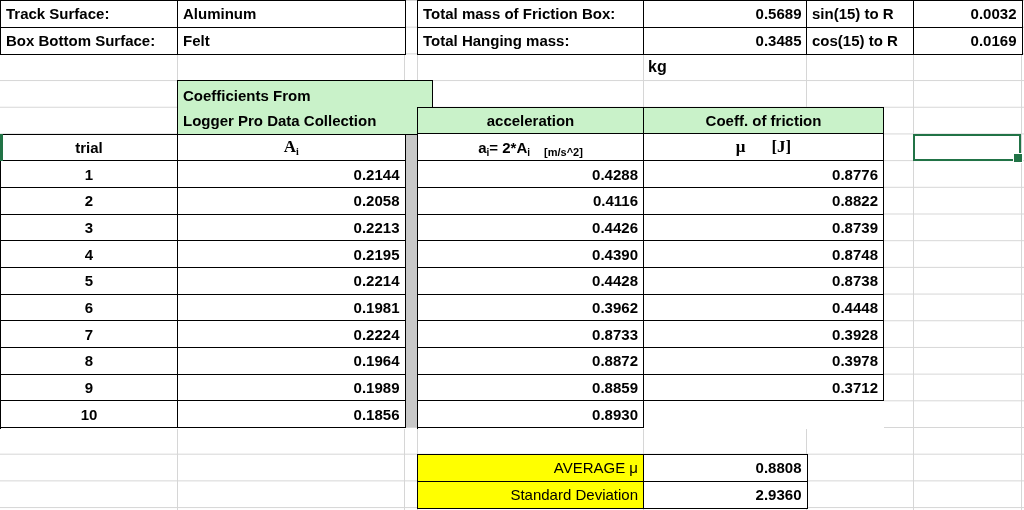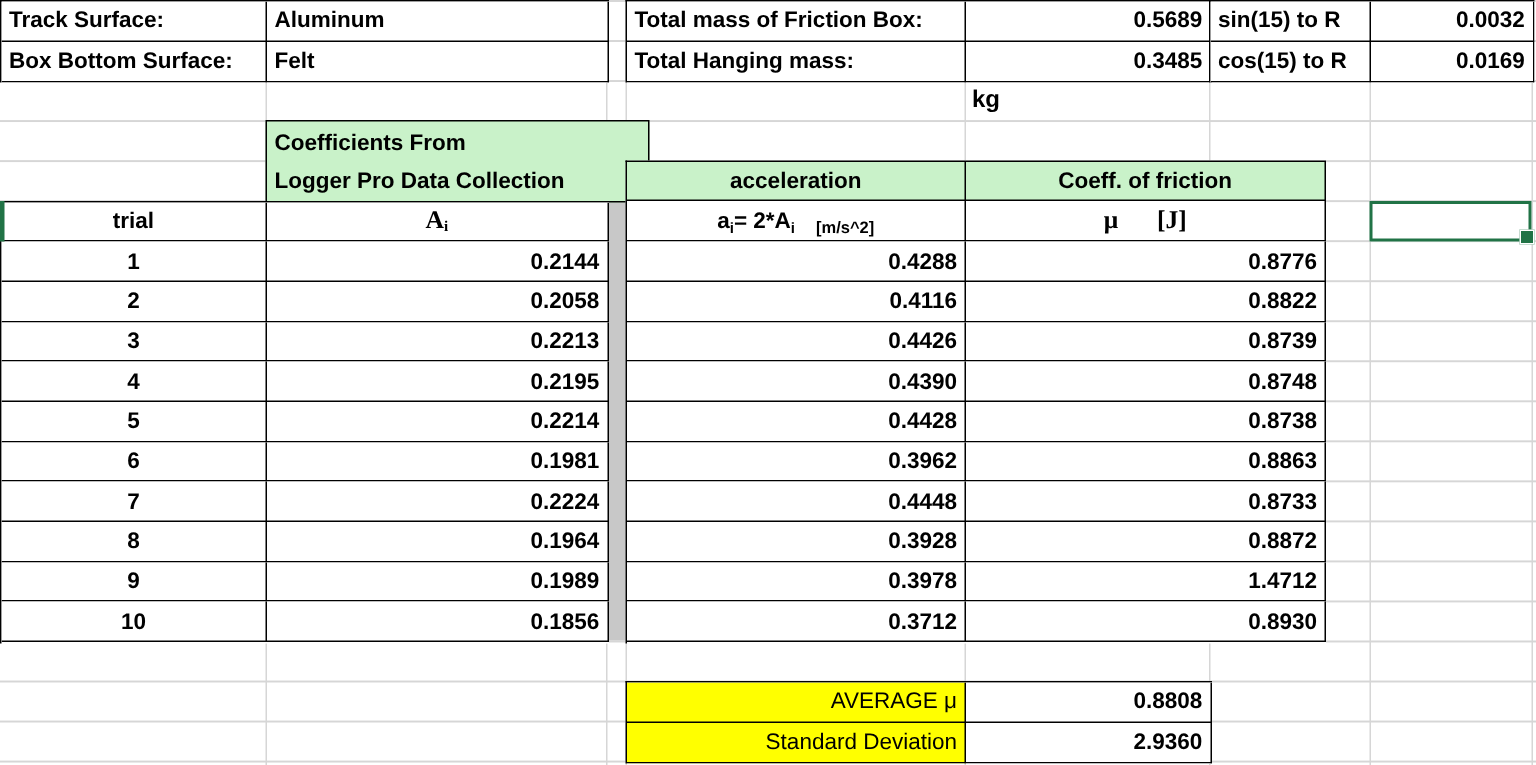--- a/index.html
+++ b/index.html
@@ -138,27 +138,26 @@
     <div class="c num">0.8776</div>
     <div class="c num">0.4116</div>
     <div class="c num">0.8822</div>
     <div class="c num">0.4426</div>
     <div class="c num">0.8739</div>
     <div class="c num">0.4390</div>
     <div class="c num">0.8748</div>
     <div class="c num">0.4428</div>
     <div class="c num">0.8738</div>
     <div class="c num">0.3962</div>
-    <div class="c num">0.8863</div>
     <div class="c num">0.4448</div>
     <div class="c num">0.8733</div>
     <div class="c num">0.3928</div>
     <div class="c num">0.8872</div>
     <div class="c num">0.3978</div>
-    <div class="c num">1.4712</div>
+    <div class="c num">0.8859</div>
     <div class="c num">0.3712</div>
     <div class="c num">0.8930</div>
   </div>
 
   <div class="tbl" style="left:417px;top:453.9px;width:390.5px;height:54.9px;grid-template-columns:226px 1fr;grid-template-rows:26.7px 1fr;">
     <div class="c num yellow">AVERAGE μ</div>
     <div class="c num">0.8808</div>
     <div class="c num yellow">Standard Deviation</div>
     <div class="c num">2.9360</div>
   </div>

